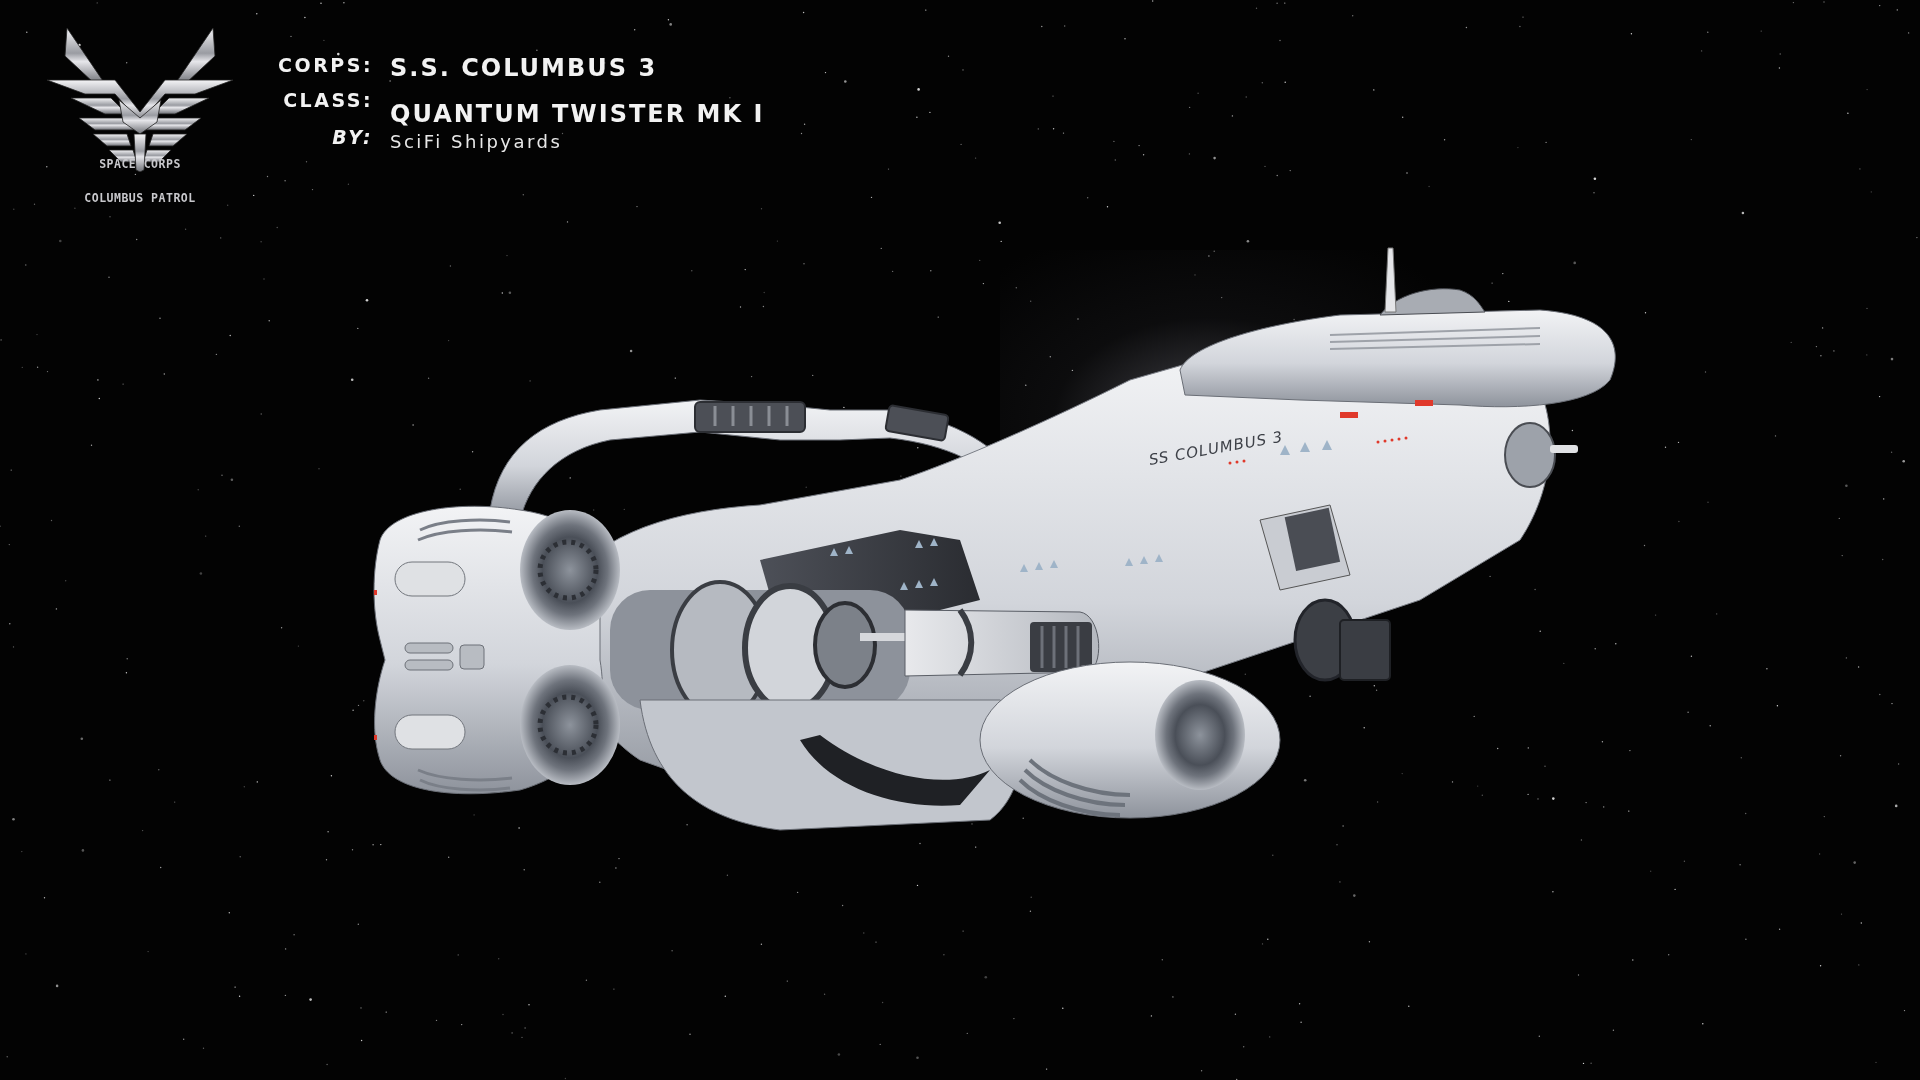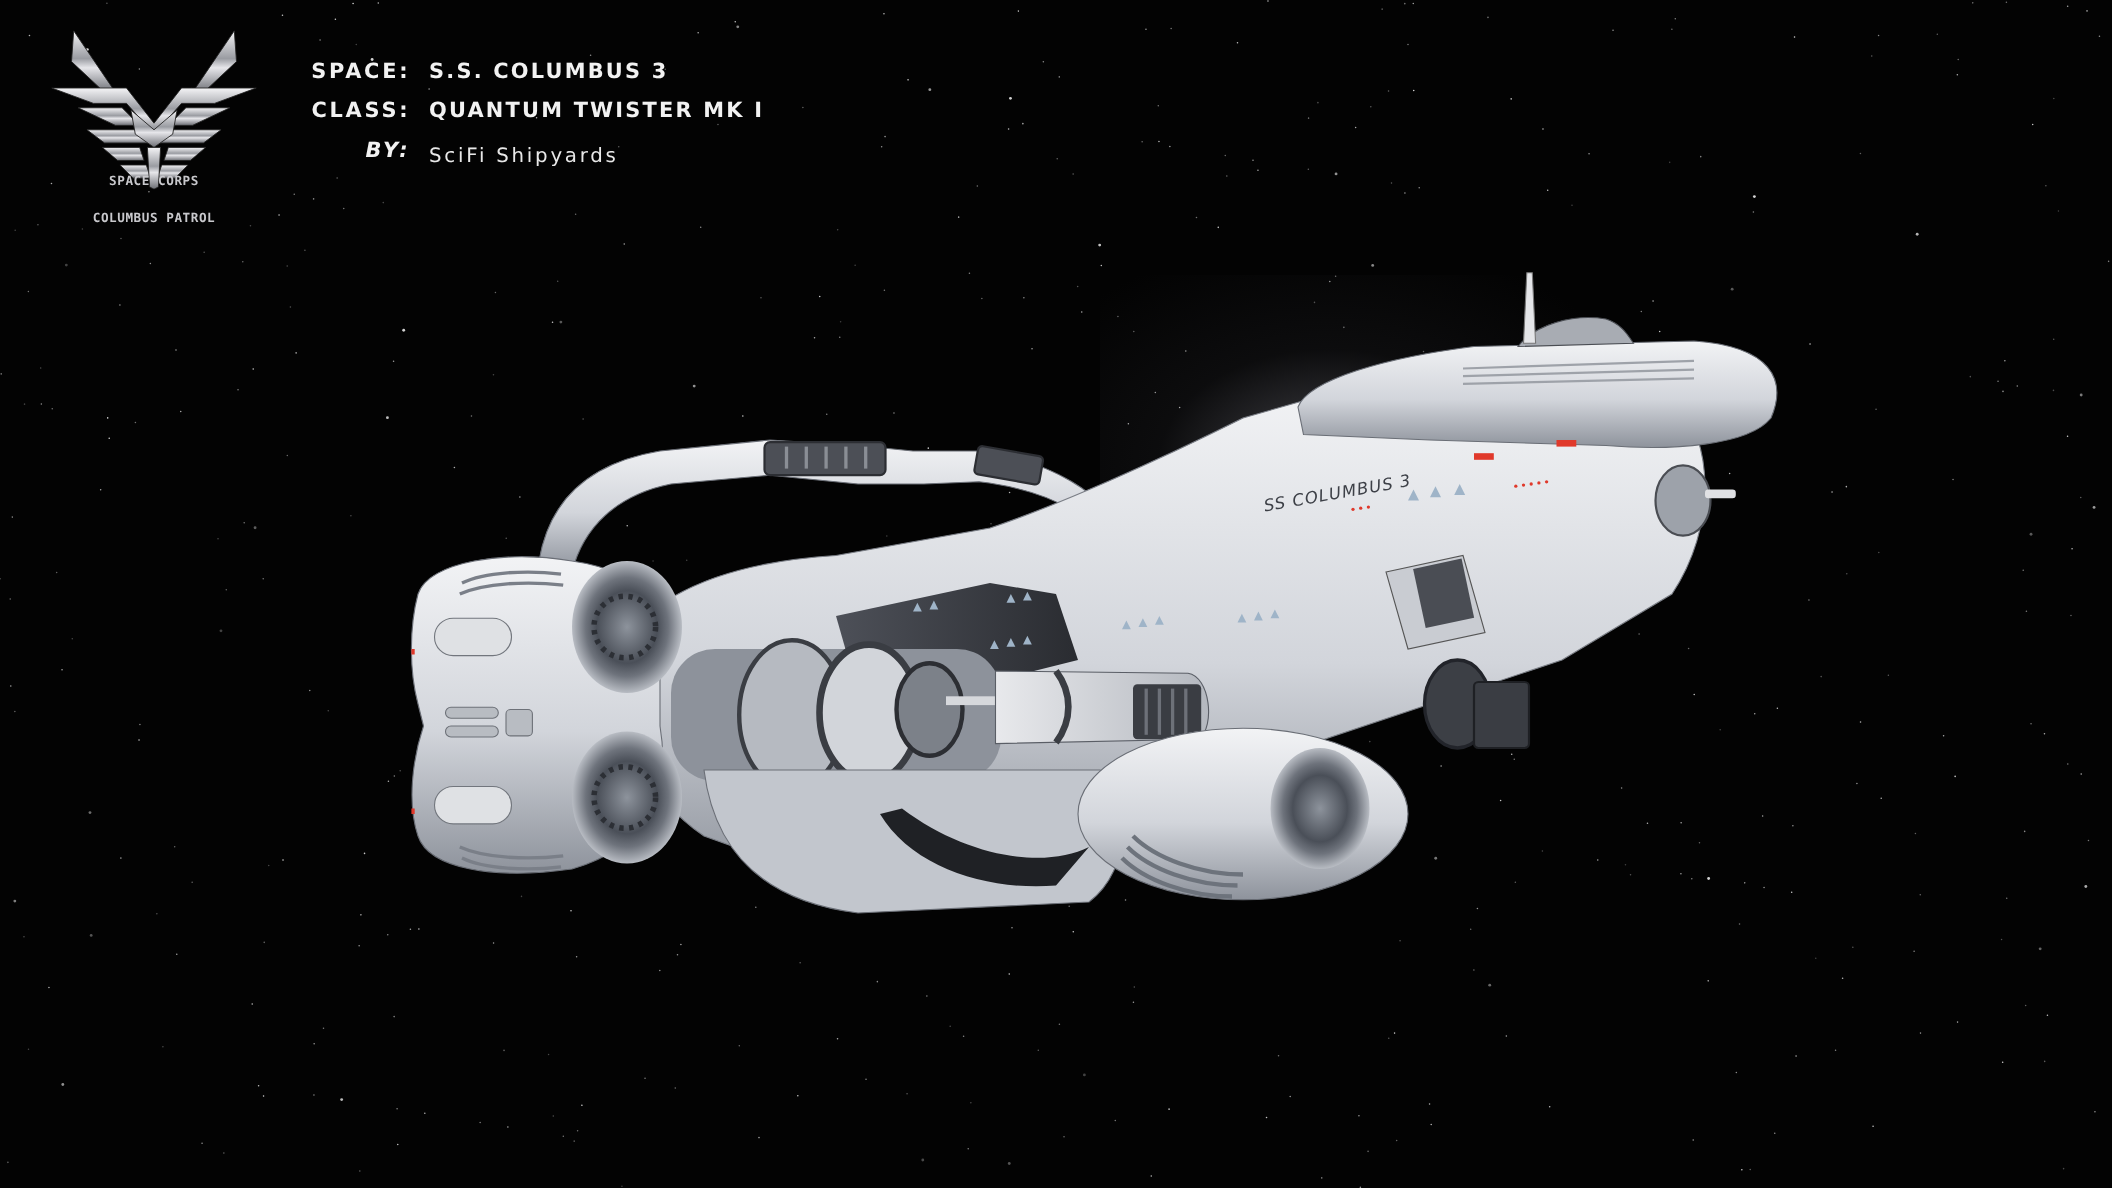--- a/index.html
+++ b/index.html
@@ -11,21 +11,21 @@
           background:radial-gradient(ellipse at 40% 45%, rgba(120,120,130,0.55) 0%, rgba(40,40,45,0.25) 35%, rgba(0,0,0,0) 70%); }
   
   #logo { position:absolute; left:45px; top:22px; width:190px; height:190px; }
   .logo-text { position:absolute; left:0; width:190px; text-align:center;
                font-family:"DejaVu Sans Mono", monospace; font-weight:bold;
                font-size:11.5px; letter-spacing:0.5px; color:#c8c8cc; }
   
   .info-label { position:absolute; right:calc(1920px - 373px); font-family:"DejaVu Sans", sans-serif;
                 font-weight:bold; color:#f2f2f2; font-size:19px; letter-spacing:2.5px; line-height:1; }
   .info-value { position:absolute; left:390px; font-family:"DejaVu Sans", sans-serif;
-                font-weight:bold; color:#f2f2f2; font-size:19px; letter-spacing:2px; line-height:1; }
+                font-weight:bold; color:#f2f2f2; font-size:24px; letter-spacing:2px; line-height:1; }
   .info-value.thin { font-weight:normal; letter-spacing:2.5px; font-size:18px; color:#e8e8e8; }
   #ship { position:absolute; left:0; top:0; width:1920px; height:1080px; }
 </style>
 </head>
 <body>
 
 <div id="scene">
   <svg id="stars" width="1920" height="1080">
       <circle cx="941.6" cy="605.7" r="0.7" fill="#fff" opacity="0.40"></circle>
       <circle cx="851.0" cy="546.9" r="0.7" fill="#fff" opacity="0.78"></circle>
@@ -573,24 +573,24 @@
         <polygon points="142,112 108,112 104,124 128,124"></polygon>
         <polygon points="64,128 88,128 92,140 76,140"></polygon>
         <polygon points="126,128 102,128 98,140 114,140"></polygon>
         <polygon points="89,112 101,112 99,148 95,150 91,148"></polygon>
       </g>
     </svg>
     <div class="logo-text" style="top:135px;">SPACE CORPS</div>
     <div class="logo-text" style="top:169px;">COLUMBUS PATROL</div>
   </div>
 
-  <div class="info-label" style="top:56px;">SPACE:</div>
+  <div class="info-label" style="top:56px;">CORPS:</div>
   <div class="info-value" style="top:56px;">S.S. COLUMBUS 3</div>
   <div class="info-label" style="top:91px;text-align:right;">CLASS:</div>
-  <div class="info-value" style="top:91px;">QUANTUM TWISTER MK I</div>
+  <div class="info-value" style="top:102px;">QUANTUM TWISTER MK I</div>
   <div class="info-label" style="top:128px;font-style:italic;">BY:</div>
   <div class="info-value thin" style="top:133px;">SciFi Shipyards</div>
 
   <svg id="ship" viewBox="0 0 1920 1080">
     <defs>
       <linearGradient id="hull" x1="0" y1="0" x2="0" y2="1">
         <stop offset="0" stop-color="#f2f3f5"></stop>
         <stop offset="0.55" stop-color="#d2d5db"></stop>
         <stop offset="1" stop-color="#8e939c"></stop>
       </linearGradient>

